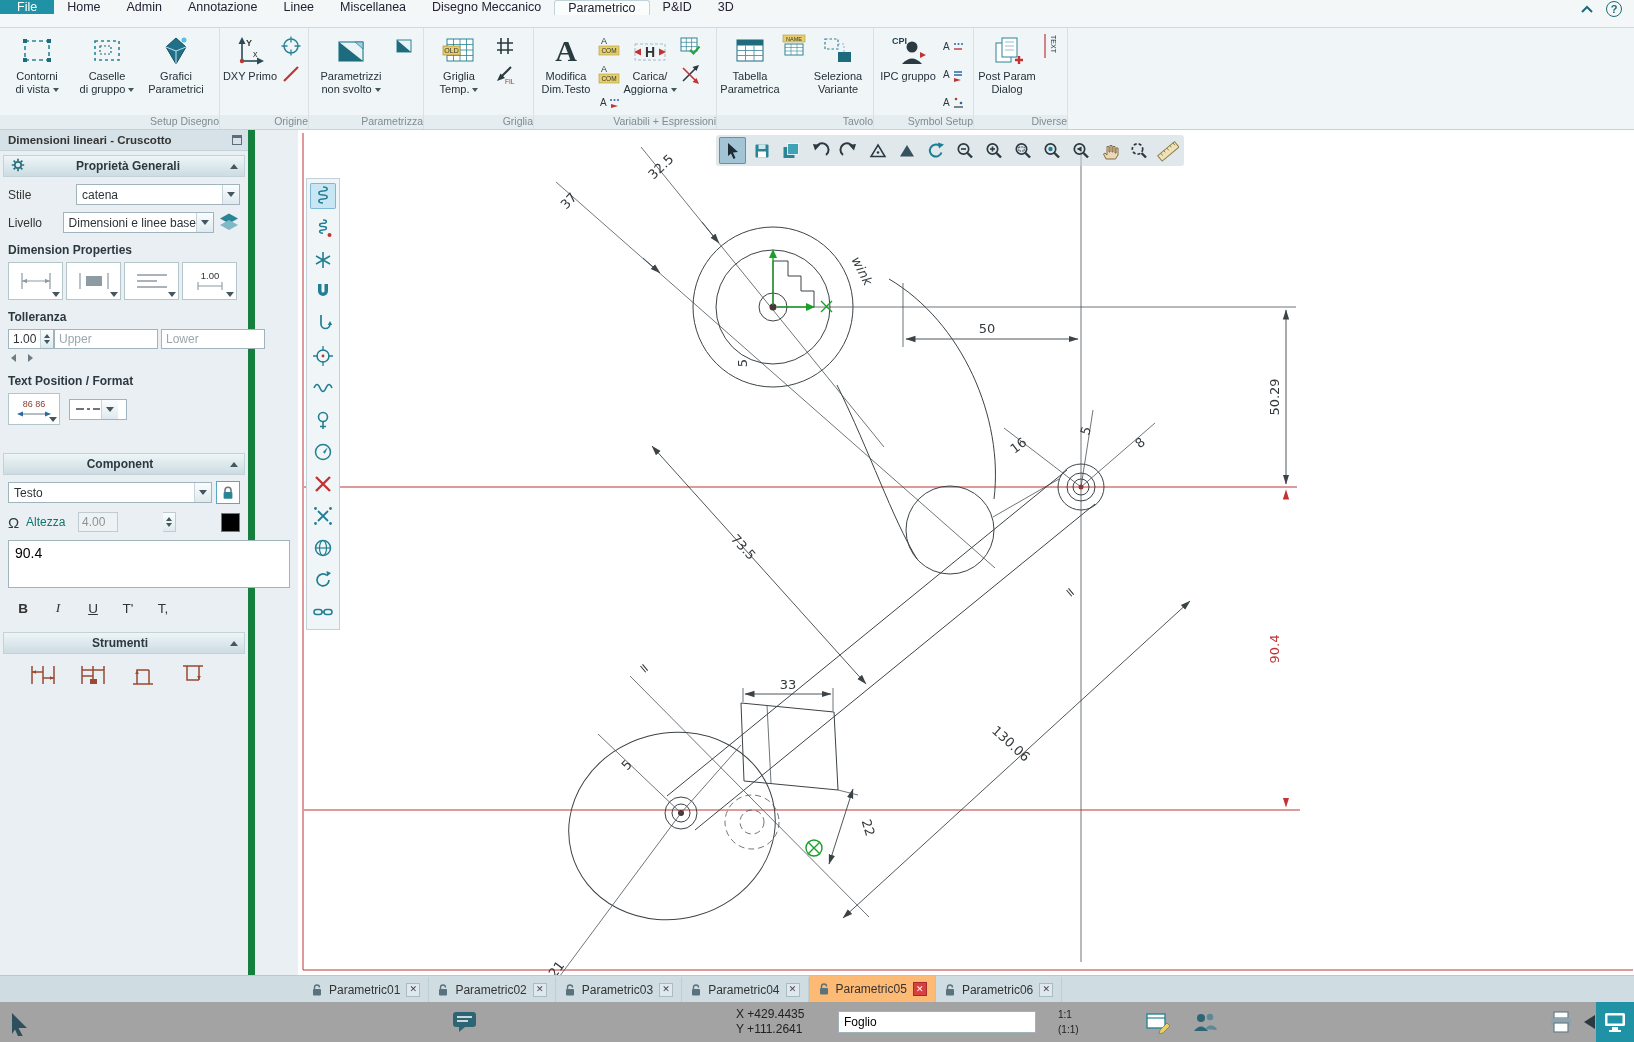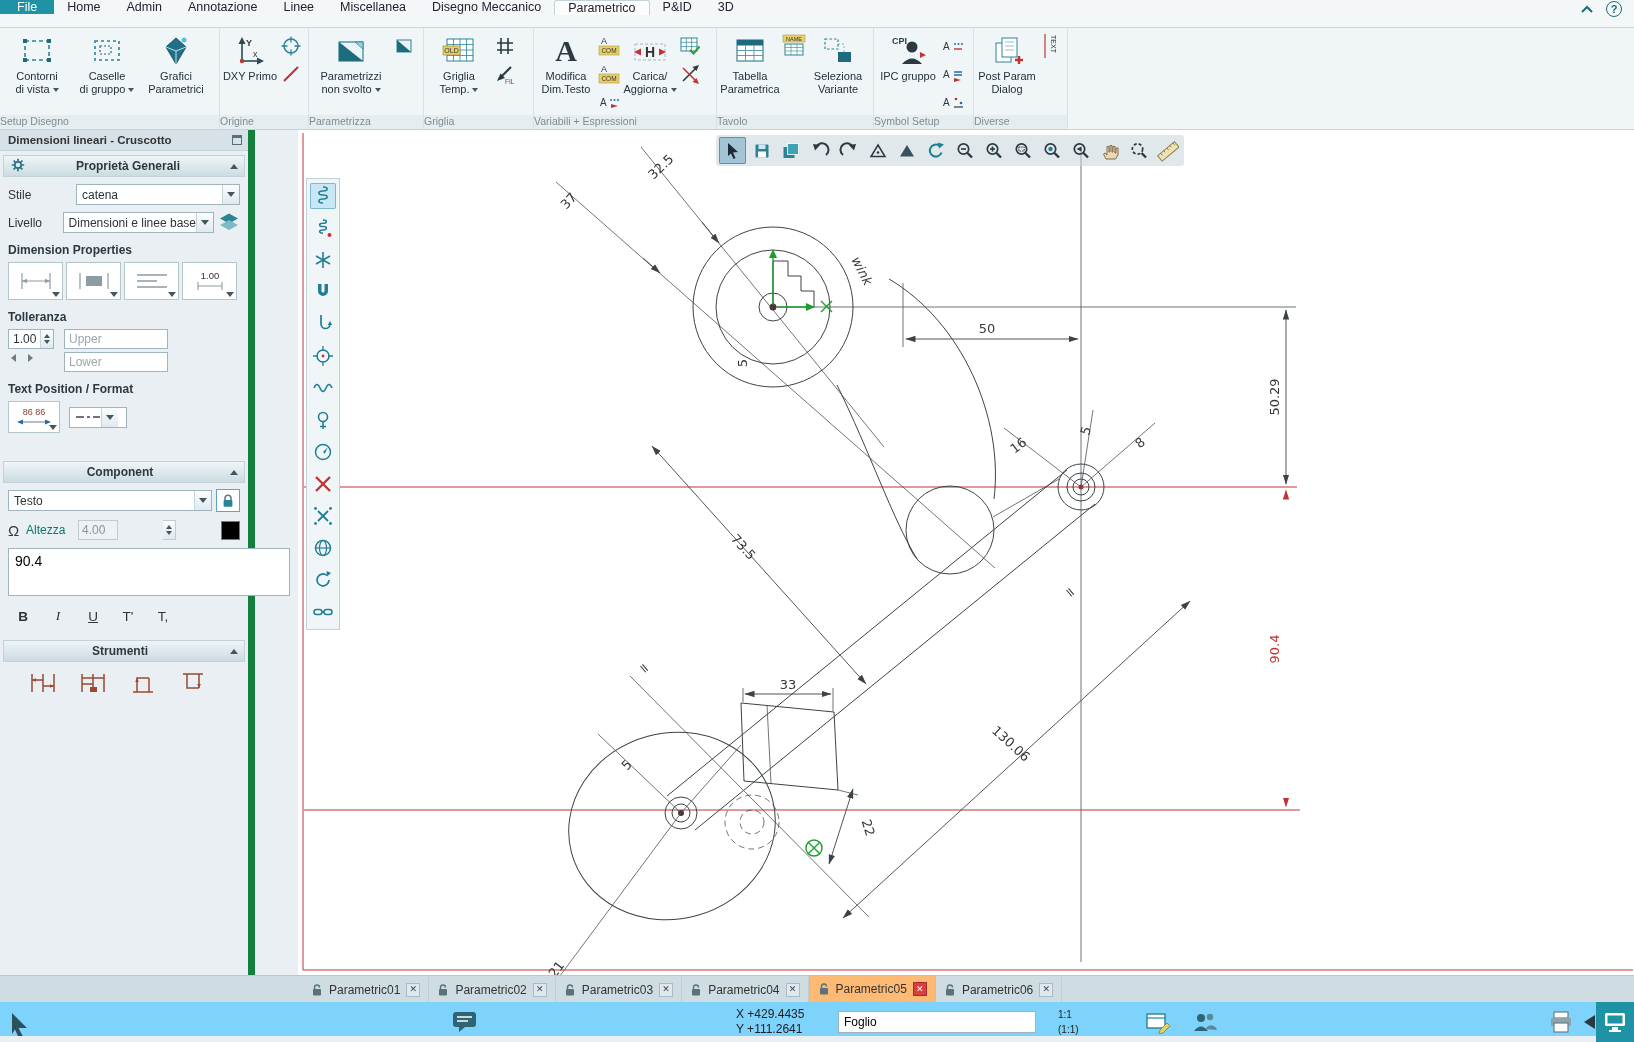--- a/index.html
+++ b/index.html
@@ -11,21 +11,21 @@
 .menutab{padding:0 13px;display:flex;align-items:center;font-size:12.5px;color:#223;cursor:default;white-space:nowrap}
 .menutab.file{background:#1f93a5;color:#fff;padding:0 17px}
 .menutab.sel{background:#fbfdfd;border:1px solid #c2d2d8;border-bottom:none;border-radius:3px 3px 0 0;margin-bottom:-1px;position:relative;z-index:2}
 .menu-right{margin-left:auto;display:flex;align-items:center;gap:10px;padding-right:12px;color:#1b6b7a}
 .mr-icon{width:18px;height:18px;display:flex;align-items:center;justify-content:center;font-weight:bold}
 .mr-help{width:16px;height:16px;border:1.5px solid #1b6b7a;border-radius:50%;font-size:11px;display:flex;align-items:center;justify-content:center;font-weight:bold}
 
 
 .ribbon{position:absolute;left:0;top:28px;right:0;height:102px;background:#f0f5f7;border-bottom:1px solid #c5d3d9;display:flex;z-index:25}
 .rgroup{position:relative;border-right:1px solid #d8e2e6;padding:2px 2px 15px 2px;display:flex;align-items:flex-start;flex:0 0 auto}
-.rgroup-label{position:absolute;left:0;right:0;bottom:0;height:14px;font-size:10.5px;color:#7d8d94;text-align:left;line-height:13px;background:#e6edf0}
+.rgroup-label{position:absolute;left:0;right:0;bottom:0;height:14px;font-size:10.5px;color:#7d8d94;text-align:right;line-height:13px;background:#e6edf0}
 .bigbtn{display:flex;flex-direction:column;align-items:center;padding-top:2px;min-width:58px;cursor:default}
 .bicon{height:38px;display:flex;align-items:center;justify-content:center}
 .blbl{font-size:11px;line-height:12.5px;text-align:center;color:#25313a;white-space:nowrap}
 .dd{display:inline-block;width:0;height:0;border-left:3.5px solid transparent;border-right:3.5px solid transparent;border-top:4px solid #44565e;margin-left:3px;vertical-align:middle}
 .smallcol{display:flex;flex-direction:column;gap:2px;padding-top:3px}
 .smallbtn{width:26px;height:26px;display:flex;align-items:center;justify-content:center}
 
 
 .panel{position:absolute;left:0;top:130px;width:255px;bottom:67px;background:#e9eff2;border-right:7px solid #15803d;z-index:20}
 .panel-title{height:21px;background:#d6e2e7;border-bottom:1px solid #c2d2d8;font-size:11.5px;font-weight:bold;color:#333;padding:0 6px 0 8px;display:flex;align-items:center;justify-content:space-between}
@@ -80,21 +80,21 @@
 .tsbtn.sel{background:#c8e6f4;box-shadow:inset 0 0 0 1px #7db8d4}
 
 
 .tabsbar{position:absolute;left:0;top:975px;right:0;height:27px;background:#cfdde3;border-top:1px solid #b9c9d0;display:flex;align-items:flex-end;padding-left:303px}
 .doctab{display:flex;align-items:center;gap:6px;height:25px;padding:0 8px;border-right:1px solid #bfced5;font-size:12px;color:#333;cursor:default}
 .doctab.active{background:#fdba74;border:1px solid #b2c4cc;border-bottom:none;height:27px}
 .closebox{width:14px;height:14px;display:flex;align-items:center;justify-content:center;font-size:9px;line-height:1;background:#dfe8ec;border:1px solid #a9bcc4;color:#445}
 .doctab.active .closebox{background:#d84040;border-color:#a82b2b;color:#fff}
 
 
-.statusbar{position:absolute;left:0;top:1002px;right:0;height:34px;background:#7dd3fc}
+.statusbar{position:absolute;left:0;top:1002px;right:0;height:40px;background:#a3a3a3}
 .sb{position:absolute}
 .sb-xy{left:736px;top:5px;font-size:12px;color:#222;line-height:15px}
 .sb-input{left:838px;top:9px;width:198px;height:22px;border:1px solid #9fb4bc;background:#fff;font-size:12px;padding:0 5px;font-family:"Liberation Sans",sans-serif}
 .sb-scale{left:1058px;top:5px;width:56px;text-align:left;font-size:10px;color:#222;line-height:15px}
 .sb-monitor{right:0;top:0;width:38px;height:40px;background:#1f93a5;display:flex;align-items:center;justify-content:center}
 .sb-tri{left:1584px;top:13px;width:0;height:0;border-top:7px solid transparent;border-bottom:7px solid transparent;border-right:11px solid #2b3a40}
 </style>
 </head>
 <body>
 
@@ -496,21 +496,21 @@
         <span class="spins">
             <span class="sp-u"></span>
             <span class="sp-d"></span>
           </span>
       </div>
       <svg width="30" height="12">
           <polygon points="8,2 3,6 8,10" fill="#6d7d85"></polygon>
           <polygon points="20,2 25,6 20,10" fill="#6d7d85"></polygon>
         </svg>
     </div>
-    <div style="display:flex;flex-direction:column;gap:3px;margin-left:10px">
+    <div style="display:flex;flex-direction:row;gap:3px;">
       <input class="tinput" placeholder="Upper" style="">
       <input class="tinput" placeholder="Lower" style="">
     </div>
   </div>
 
   <div class="minihdr">Text Position / Format</div>
   <div class="prow" style="margin-top:5px">
     <div class="dimcombo" style="width:52px;height:32px">
       <svg width="44" height="26">
           <text x="22" y="11" font-size="9" fill="#8a3a2a" text-anchor="middle">86 86</text>

